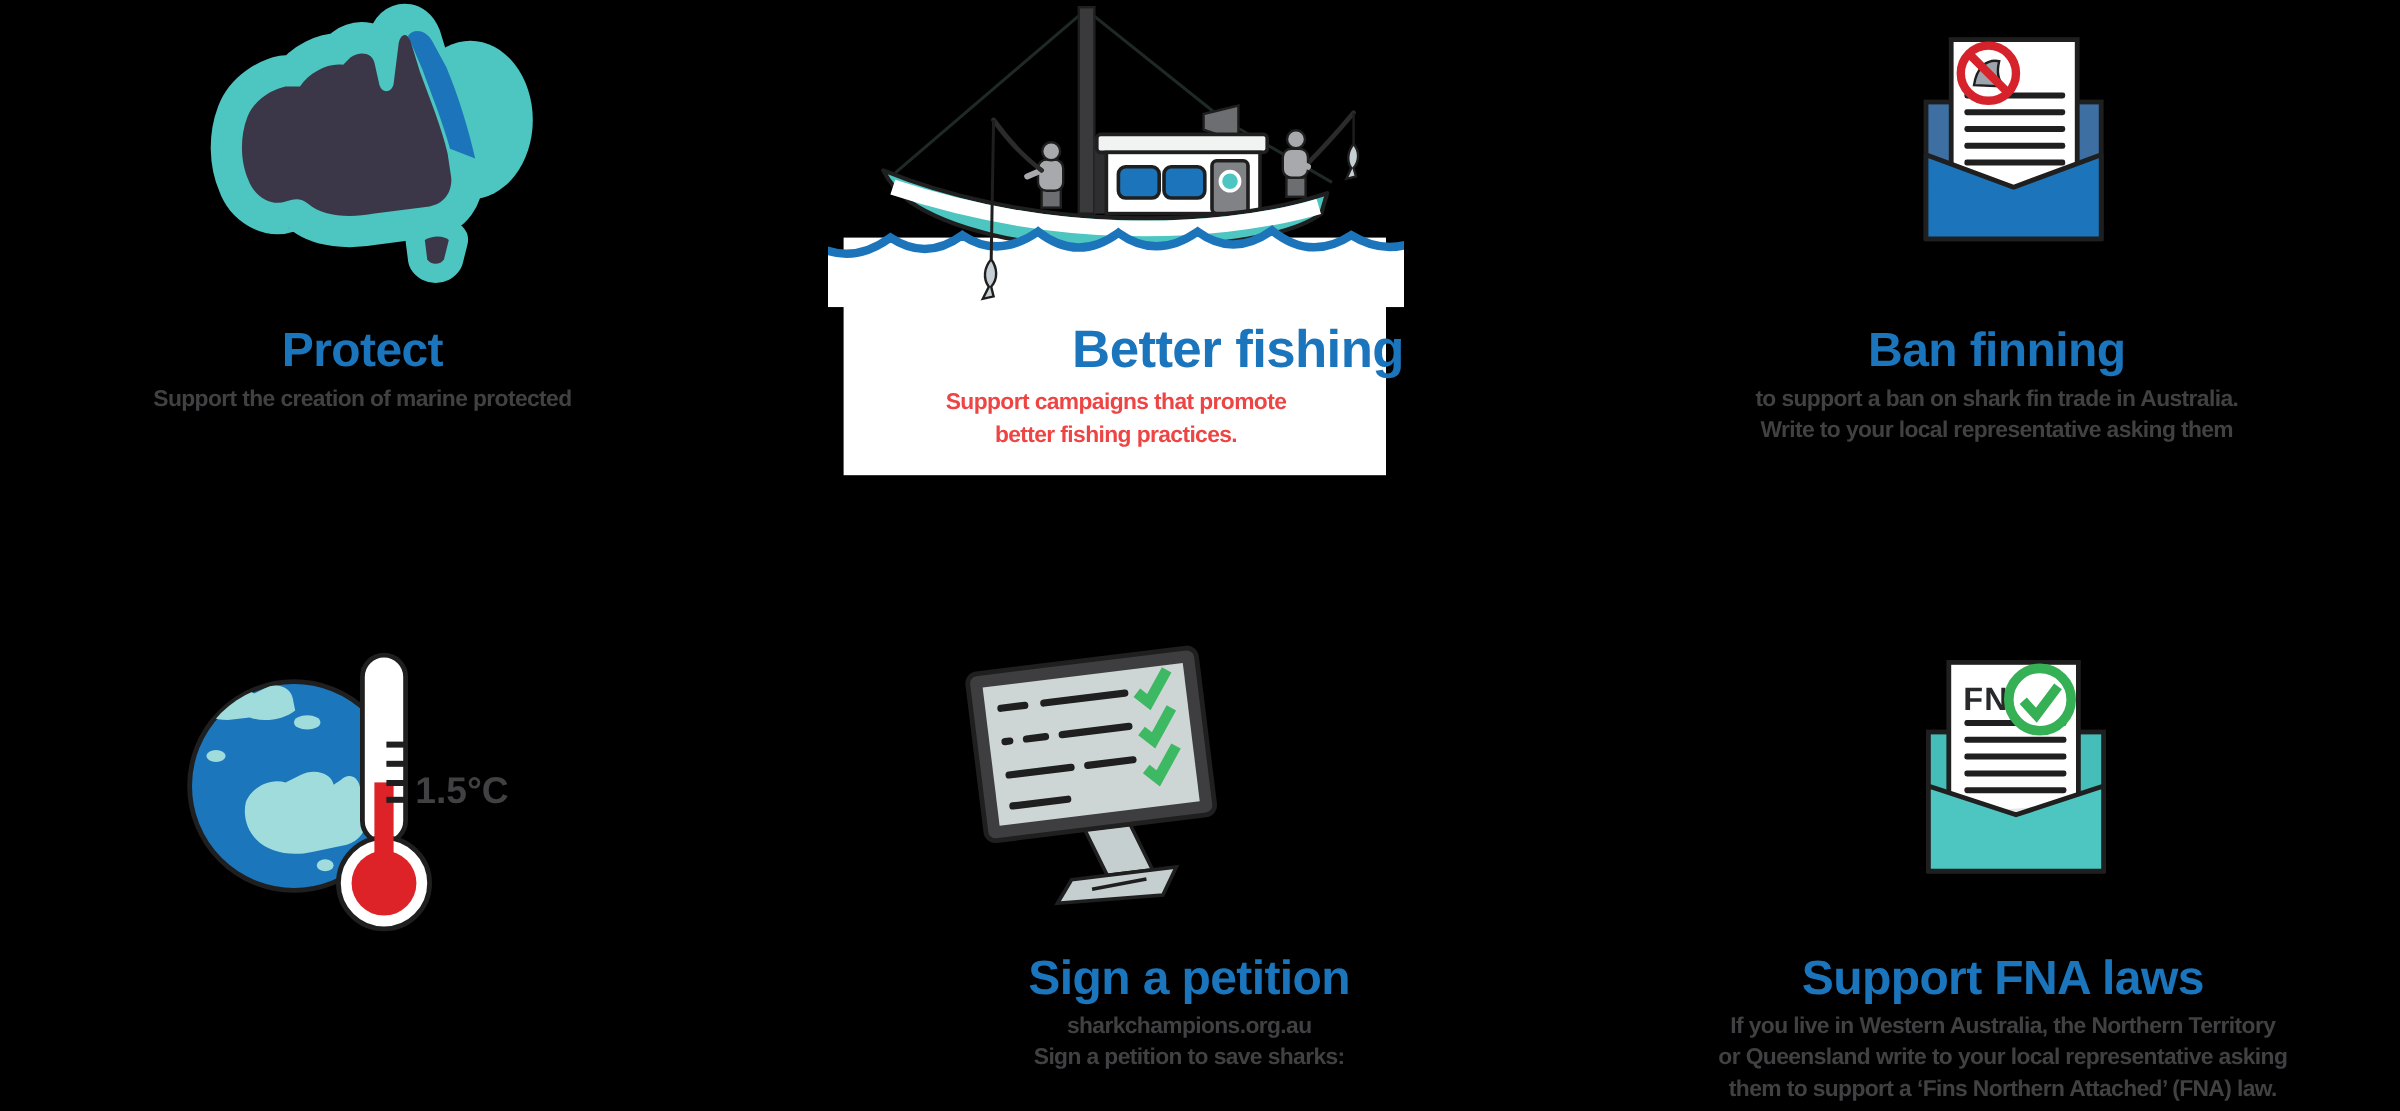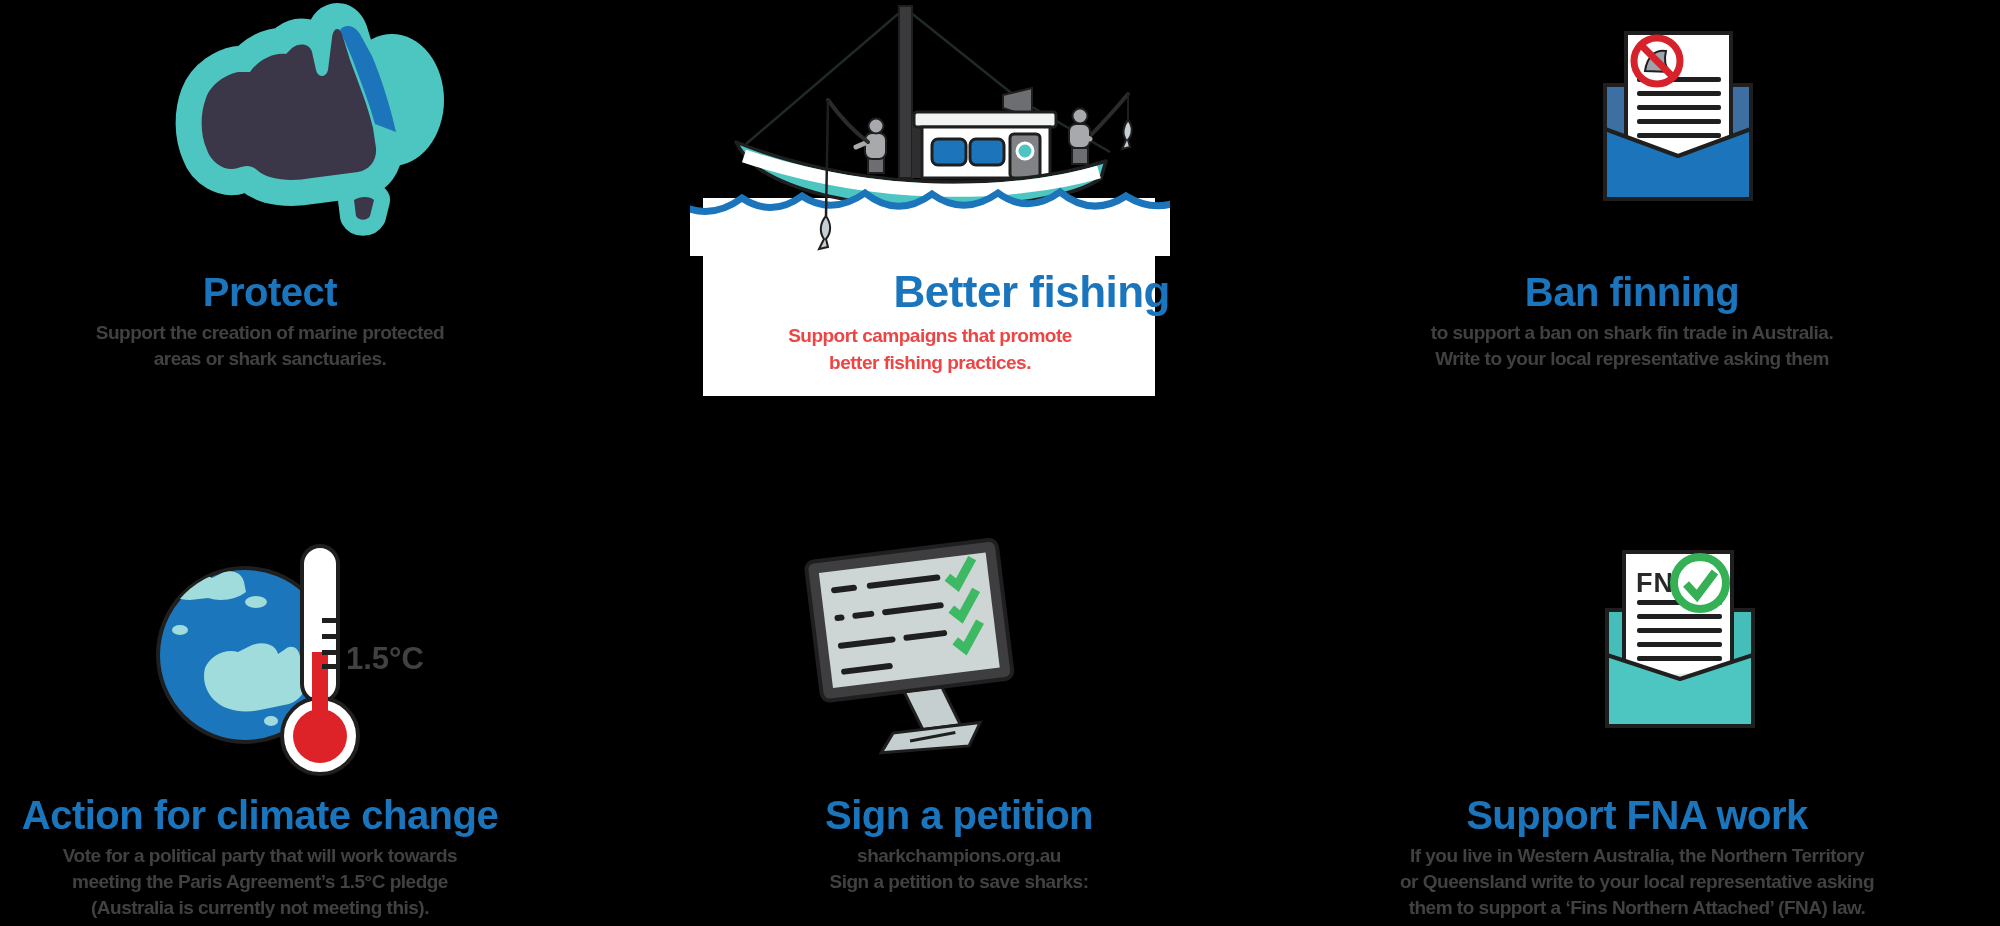--- a/index.html
+++ b/index.html
@@ -1,21 +1,21 @@
 <!DOCTYPE html>
 <html><head>
 <meta charset="utf-8">
 <style>
   html,body{margin:0;padding:0;background:#000;}
   .stage{
     position:relative;width:2000px;height:926px;background:#000;overflow:hidden;
     font-family:"Liberation Sans",sans-serif;
   }
   .icon{position:absolute;}
-  .panel-text{position:absolute;text-align:center;}
+  .panel-text{position:absolute;text-align:center;margin-left:32px;}
   .title{
     font-size:40px;line-height:44px;font-weight:bold;color:#1B75BC;letter-spacing:-0.5px;
   }
   .desc{margin-top:6px;}
   .desc div{
     font-size:19px;line-height:26px;font-weight:bold;color:#414042;letter-spacing:-0.5px;
   }
   .card{
     position:absolute;left:703px;top:198px;width:452px;height:198px;background:#ffffff;
     box-shadow:0 3px 0 rgba(0,0,0,0.35);
@@ -38,21 +38,20 @@
 
     <path d="M200,30 L212,58 C220,80 229,102 235,124 L256,132 C250,106 242,80 232,56 L220,34 C214,24 204,24 200,30 Z" fill="#1C75BB"></path>
 
     <path d="M110,72 C118,60 134,52 146,54 L152,48 C160,42 170,44 172,52 L176,70 C178,78 186,78 188,70 L192,38 C193,28 199,26 202,34 L210,60 C218,82 228,106 233,128 L236,148 C237,160 230,170 218,172 L172,178 C150,182 128,180 117,170 C110,164 104,166 98,168 C86,172 72,164 67,150 C60,134 60,114 66,98 C72,82 88,74 98,72 Z" fill="#3B3648"></path>
     <path d="M214,200 C220,196 230,196 234,200 L230,216 C227,221 219,221 216,216 Z" fill="#3B3648"></path>
   </svg>
   <div class="panel-text" style="left:15px;top:270px;width:510px">
     <div class="title">Protect</div>
     <div class="desc">
       <div>Support the creation of marine protected</div>
-      <div>areas or shark sanctuaries.</div>
     </div>
   </div>
 
   <div class="card"></div>
   <svg class="icon" style="left:690px;top:0;width:480px;height:256px" viewBox="0 0 480 256">
 
     <g stroke="#1f2a26" stroke-width="2.5">
       <line x1="215" y1="8" x2="56" y2="144"></line>
       <line x1="215" y1="8" x2="330" y2="100"></line>
       <line x1="330" y1="100" x2="420" y2="152"></line>
@@ -157,28 +156,20 @@
       <rect x="162" y="114" width="16" height="80" fill="#DD2327"></rect>
       <g fill="#1f1f1f">
         <rect x="172" y="80" width="15" height="5"></rect>
         <rect x="172" y="96" width="15" height="5"></rect>
         <rect x="172" y="112" width="15" height="5"></rect>
         <rect x="172" y="126" width="15" height="5"></rect>
       </g>
     </g>
     <text x="196" y="131" font-size="31" font-weight="bold" fill="#414042">1.5°C</text>
   </svg>
-  <div class="panel-text" style="left:5px;top:793px;width:510px">
-    <div class="title">Action for climate change</div>
-    <div class="desc">
-      <div>Vote for a political party that will work towards</div>
-      <div>meeting the Paris Agreement’s 1.5°C pledge</div>
-      <div>(Australia is currently not meeting this).</div>
-    </div>
-  </div>
 
   <svg class="icon" style="left:798px;top:522px;width:235px;height:248px" viewBox="0 0 235 248">
     <g transform="rotate(-7 115 120)">
       <polygon points="100,168 138,168 152,208 114,208" fill="#C6CFCF" stroke="#1f1f1f" stroke-width="3"></polygon>
       <polygon points="84,208 172,208 158,230 70,226" fill="#C6CFCF" stroke="#1f1f1f" stroke-width="3"></polygon>
       <line x1="100" y1="218" x2="146" y2="215" stroke="#1f1f1f" stroke-width="3"></line>
       <rect x="18" y="28" width="192" height="140" rx="8" fill="#3E3E40" stroke="#1f1f1f" stroke-width="4"></rect>
       <rect x="30" y="40" width="168" height="116" fill="#CDD6D5"></rect>
       <g fill="#1f1f1f">
         <rect x="40" y="56" width="26" height="6" rx="3"></rect>
@@ -217,21 +208,21 @@
       <rect x="35" y="110" width="85" height="5" rx="2"></rect>
     </g>
     <text x="34" y="46" font-size="27" font-weight="bold" fill="#27292B" letter-spacing="1">FNA</text>
     <g>
       <circle cx="98" cy="37" r="26" fill="#FFFFFF" stroke="#35B054" stroke-width="8"></circle>
       <path d="M84,38 L95,50 L113,26" fill="none" stroke="#35B054" stroke-width="8"></path>
     </g>
     <polygon points="5,109 78,133 151,109 151,180 5,180" fill="#4DC6C1" stroke="#1f1f1f" stroke-width="4" stroke-linejoin="round"></polygon>
   </svg>
   <div class="panel-text" style="left:1377px;top:793px;width:520px">
-    <div class="title">Support FNA work</div>
+    <div class="title">Support FNA laws</div>
     <div class="desc">
       <div>If you live in Western Australia, the Northern Territory</div>
       <div>or Queensland write to your local representative asking</div>
       <div>them to support a ‘Fins Northern Attached’ (FNA) law.</div>
     </div>
   </div>
 
 </div>
 
 </body></html>

